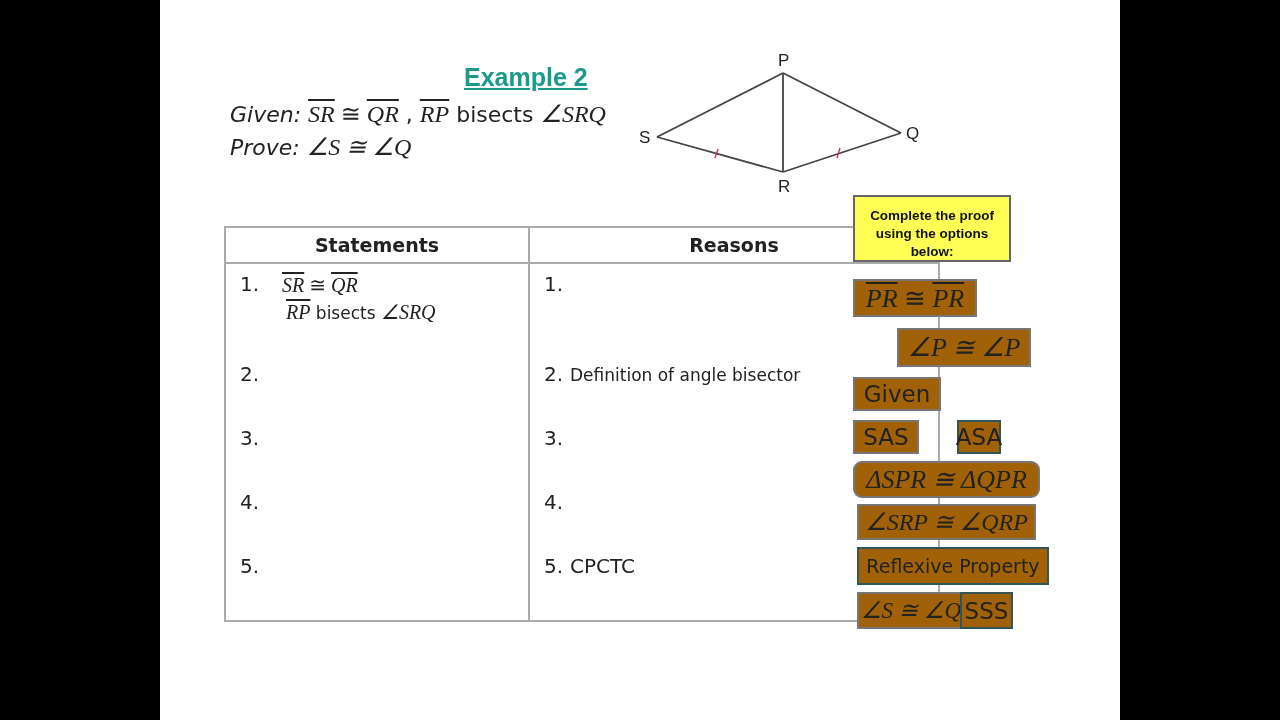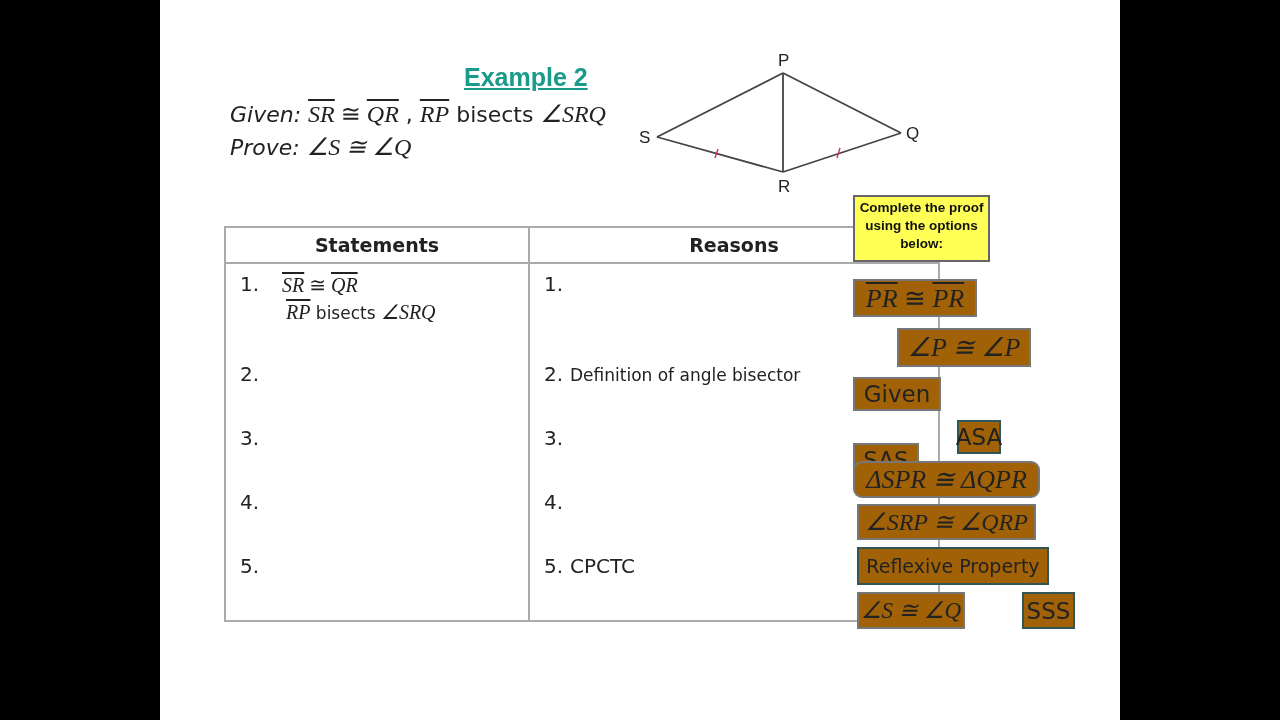--- a/index.html
+++ b/index.html
@@ -21,23 +21,23 @@
   table.proof th { height:32px; font-family:"DejaVu Sans", sans-serif; font-size:19px; font-weight:bold;
                    border:2px solid #aaa; color:#222; }
   table.proof td { border-left:2px solid #aaa; border-right:2px solid #aaa; vertical-align:top;
                    padding:6px 8px; font-family:"DejaVu Sans", sans-serif; font-size:19px; }
   .col { position:relative; height:344px; }
   .row { position:absolute; left:6px; display:flex; align-items:flex-start; gap:10px; }
   .num { font-size:20px; min-width:22px; }
   .reason-text { font-size:17px; margin-top:3px; }
   .stmt1 { font-family:"Liberation Serif", serif; font-style:italic; font-size:20px; line-height:27px; }
   .stmt1 .plain { font-style:normal; font-family:"DejaVu Sans", sans-serif; font-size:17px; }
-  .instr { position:absolute; left:853px; top:195px; width:137px; height:67px; background:#ffff55;
+  .instr { position:absolute; left:853px; top:195px; width:158px; height:67px; background:#ffff55;
            border:2px solid #666; box-sizing:border-box; text-align:center; font-family:"Liberation Sans", sans-serif;
-           font-weight:bold; font-size:13.5px; line-height:18px; padding-top:2px; color:#111; }
+           font-weight:bold; font-size:13.5px; line-height:18px; padding-top:10px; color:#111; }
   .opt { position:absolute; border:2px solid #777; box-sizing:border-box; background:#a16207;
          display:flex; align-items:center; justify-content:center; color:#222; }
   .opt.dark { border-color:#335555; }
   .opt .mt { font-family:"Liberation Serif", serif; font-style:italic; font-size:26px; }
   .opt .tx { font-family:"DejaVu Sans", sans-serif; font-size:23px; }
 </style>
 </head>
 <body>
 
 <div class="slide"></div>
@@ -141,21 +141,21 @@
 </div>
 
 <div class="opt" style="left:853px; top:328px; width:134px; height:39px;margin-left:44px;">
   <span class="mt">∠P ≅ ∠P</span>
 </div>
 
 <div class="opt" style="left:853px; top:377px; width:88px; height:34px;">
   <span class="tx">Given</span>
 </div>
 
-<div class="opt" style="left:853px; top:420px; width:66px; height:34px;margin-top:23px;">
+<div class="opt" style="left:853px; top:420px; width:66px; height:34px;">
   <span class="tx">SAS</span>
 </div>
 
 <div class="opt dark" style="left:957px; top:420px; width:44px; height:34px;">
   <span class="tx">ASA</span>
 </div>
 
 <div class="opt" style="left:853px; top:461px; width:187px; height:37px;border-radius:9px;">
   <span class="mt">ΔSPR ≅ ΔQPR</span>
 </div>
@@ -165,15 +165,15 @@
 </div>
 
 <div class="opt dark" style="left:857px; top:547px; width:192px; height:38px;">
   <span class="tx" style="font-size:19px">Reflexive Property</span>
 </div>
 
 <div class="opt" style="left:857px; top:592px; width:108px; height:37px;">
   <span class="mt" style="font-size:23px">∠S ≅ ∠Q</span>
 </div>
 
-<div class="opt dark" style="left:1022px; top:592px; width:53px; height:37px;">
+<div class="opt dark" style="left:960px; top:592px; width:53px; height:37px;">
   <span class="tx">SSS</span>
 </div>
 
 </body></html>

